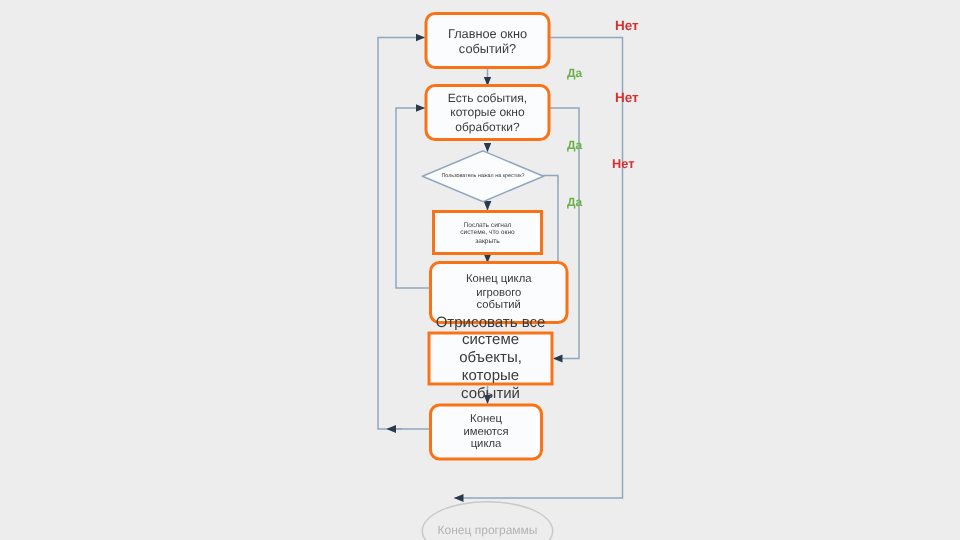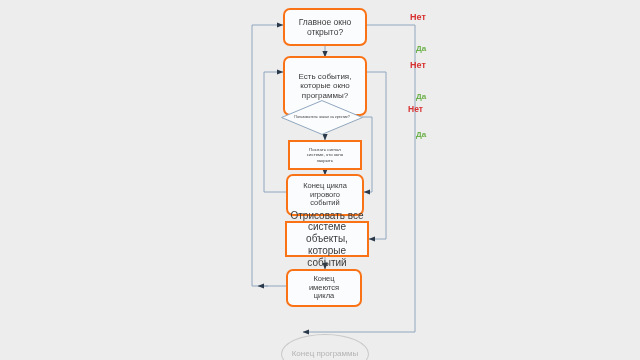--- a/index.html
+++ b/index.html
@@ -76,21 +76,21 @@
   }
 
   .lbl {
     position: absolute;
     font-weight: bold;
     white-space: nowrap;
     pointer-events: auto;
     padding-left: 47px;
   }
   .lbl-no  { color: #d83030; }
-  .lbl-yes { color: #6cb04a; margin-left: 38px; }
+  .lbl-yes { color: #6cb04a; }
 </style>
 </head>
 <body>
 
 <div id="canvas">
 
   <svg class="layer" viewBox="0 0 640 360" xmlns="http://www.w3.org/2000/svg">
     <defs>
       <marker id="ah" markerWidth="7" markerHeight="7" refX="6" refY="3" orient="auto" markerUnits="userSpaceOnUse">
         <path d="M0,0.4 L6.4,3 L0,5.6 z" fill="#2b3a4a"></path>
@@ -115,29 +115,29 @@
       <path d="M286,286 L252,286 L252,25 L283,25" marker-end="url(#ah)"></path>
 
       <path d="M268,286 L258,286" marker-end="url(#ah)"></path>
 
     </g>
   </svg>
 
   <div class="node rounded" style="left:283px; top:8px; width:84px; height:38px; font-size:8.5px;">
     <div>
       <span>Главное окно</span>
-      <span>открыто?</span>
-    </div>
-  </div>
-
-  <div class="node rounded" style="left:283px; top:56px; width:84px; height:60px; font-size:8px;">
+      <span>событий?</span>
+    </div>
+  </div>
+
+  <div class="node rounded" style="left:283px; top:56px; width:84px; height:38px; font-size:8px;">
     <div>
       <span>Есть события,</span>
       <span>которые окно</span>
-      <span>программы?</span>
+      <span>обработки?</span>
     </div>
   </div>
 
   <div class="diamond-wrap" style="left:281px; top:100px; width:82px; height:35px;">
     <svg viewBox="0 0 82 35" width="82" height="35" xmlns="http://www.w3.org/2000/svg">
       <polygon points="41,0.6 81.4,17.5 41,34.4 0.6,17.5" fill="#fbfcfe" stroke="#8fa6bd" stroke-width="1"></polygon>
     </svg>
     <div class="diamond-text" style="font-size:3.6px;">
       <div>
         <span>Пользователь</span>
@@ -148,21 +148,21 @@
   </div>
 
   <div class="node sharp" style="left:288px; top:140px; width:74px; height:30px; font-size:4.4px;">
     <div>
       <span>Послать сигнал</span>
       <span>системе, что окно</span>
       <span>закрыть</span>
     </div>
   </div>
 
-  <div class="node rounded" style="left:286px; top:174px; width:78px; height:42px; font-size:7.5px;">
+  <div class="node rounded" style="left:286px; top:174px; width:93px; height:42px; font-size:7.5px;">
     <div>
       <span>Конец цикла</span>
       <span>игрового</span>
       <span>событий</span>
     </div>
   </div>
 
   <div class="node sharp" style="left:285px; top:221px; width:84px; height:36px; font-size:10px;">
     <div>
       <span>Отрисовать все</span>

